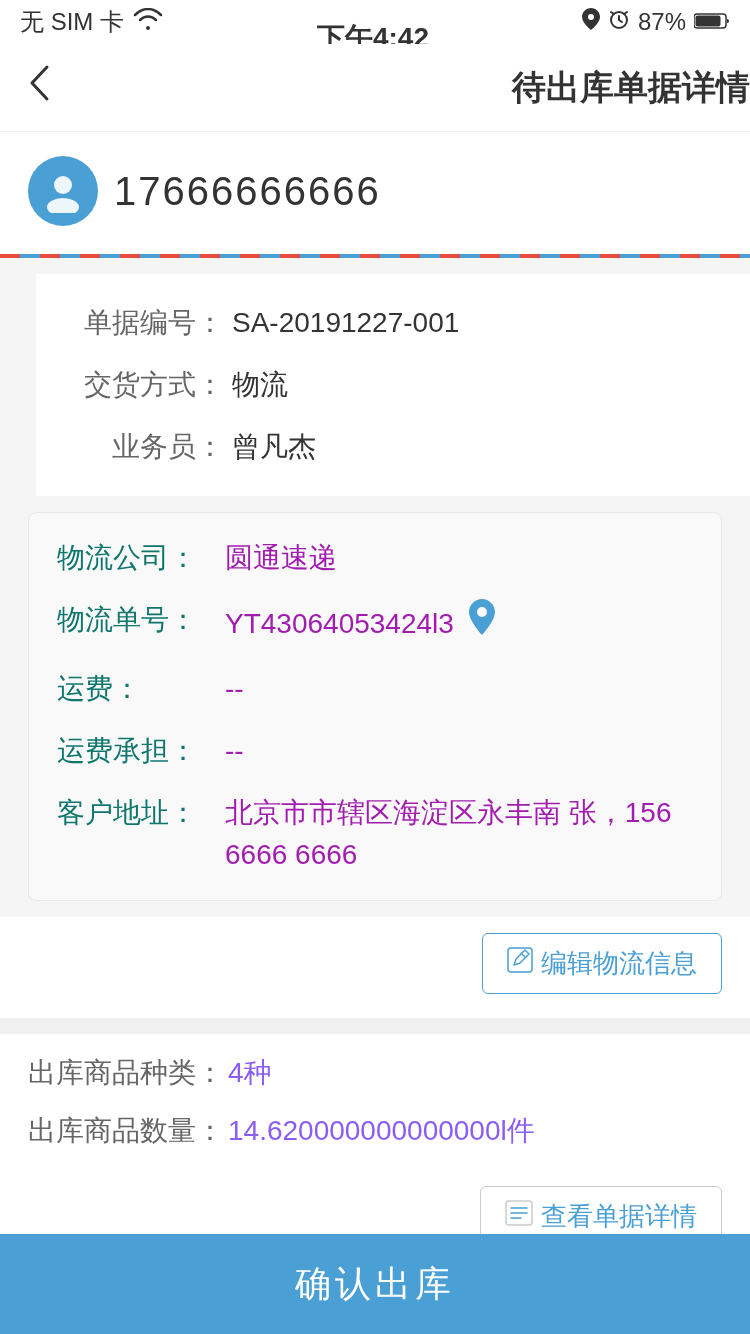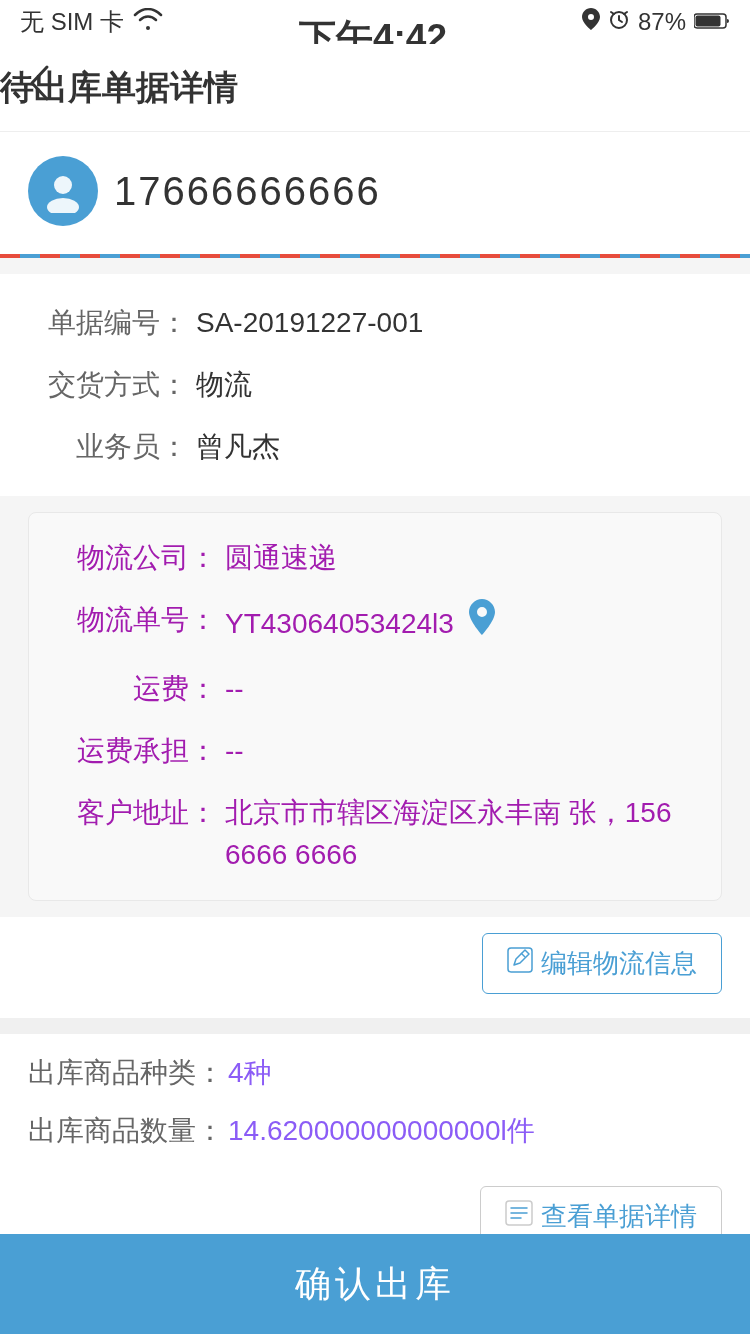--- a/index.html
+++ b/index.html
@@ -25,38 +25,38 @@
       font-size: 24px;
       font-weight: 500;
     }
     .status-left {
       display: flex;
       align-items: center;
       gap: 8px;
       font-size: 24px;
     }
     .status-center {
-      font-size: 37px;
+      font-size: 28px;
       font-weight: 600;
       margin-top: 32px;
     }
     .status-right {
       display: flex;
       align-items: center;
       gap: 8px;
       font-size: 24px;
     }
 
     
     .nav-bar {
       height: 88px;
       background: #fff;
       display: flex;
       align-items: center;
-      justify-content: flex-start;
+      justify-content: flex-end;
       position: relative;
       border-bottom: 1px solid #eee;
     }
     .nav-back {
       position: absolute;
       left: 28px;
       font-size: 36px;
       color: #333;
       cursor: pointer;
     }
@@ -113,20 +113,21 @@
         #e74c3c 40px, #e74c3c 60px,
         #4a9fd4 60px, #4a9fd4 80px
       );
     }
 
     
     .info-section {
       background: #fff;
       padding: 28px 28px;
       margin-top: 16px;
+      margin-left: 36px;
     }
     .info-row {
       display: flex;
       align-items: flex-start;
       margin-bottom: 20px;
       font-size: 28px;
       line-height: 1.5;
     }
     .info-row:last-child { margin-bottom: 0; }
     .info-label {
@@ -151,23 +152,23 @@
     }
     .logistics-row {
       display: flex;
       align-items: flex-start;
       margin-bottom: 20px;
       font-size: 28px;
       line-height: 1.5;
     }
     .logistics-row:last-child { margin-bottom: 0; }
     .logistics-label {
-      color: #a21caf;
+      color: #0f766e;
       min-width: 160px;
-      text-align: right;
+      text-align: left;
       flex-shrink: 0;
     }
     .logistics-value {
       color: #a21caf;
       margin-left: 8px;
       flex: 1;
       display: flex;
       align-items: center;
       gap: 12px;
     }

